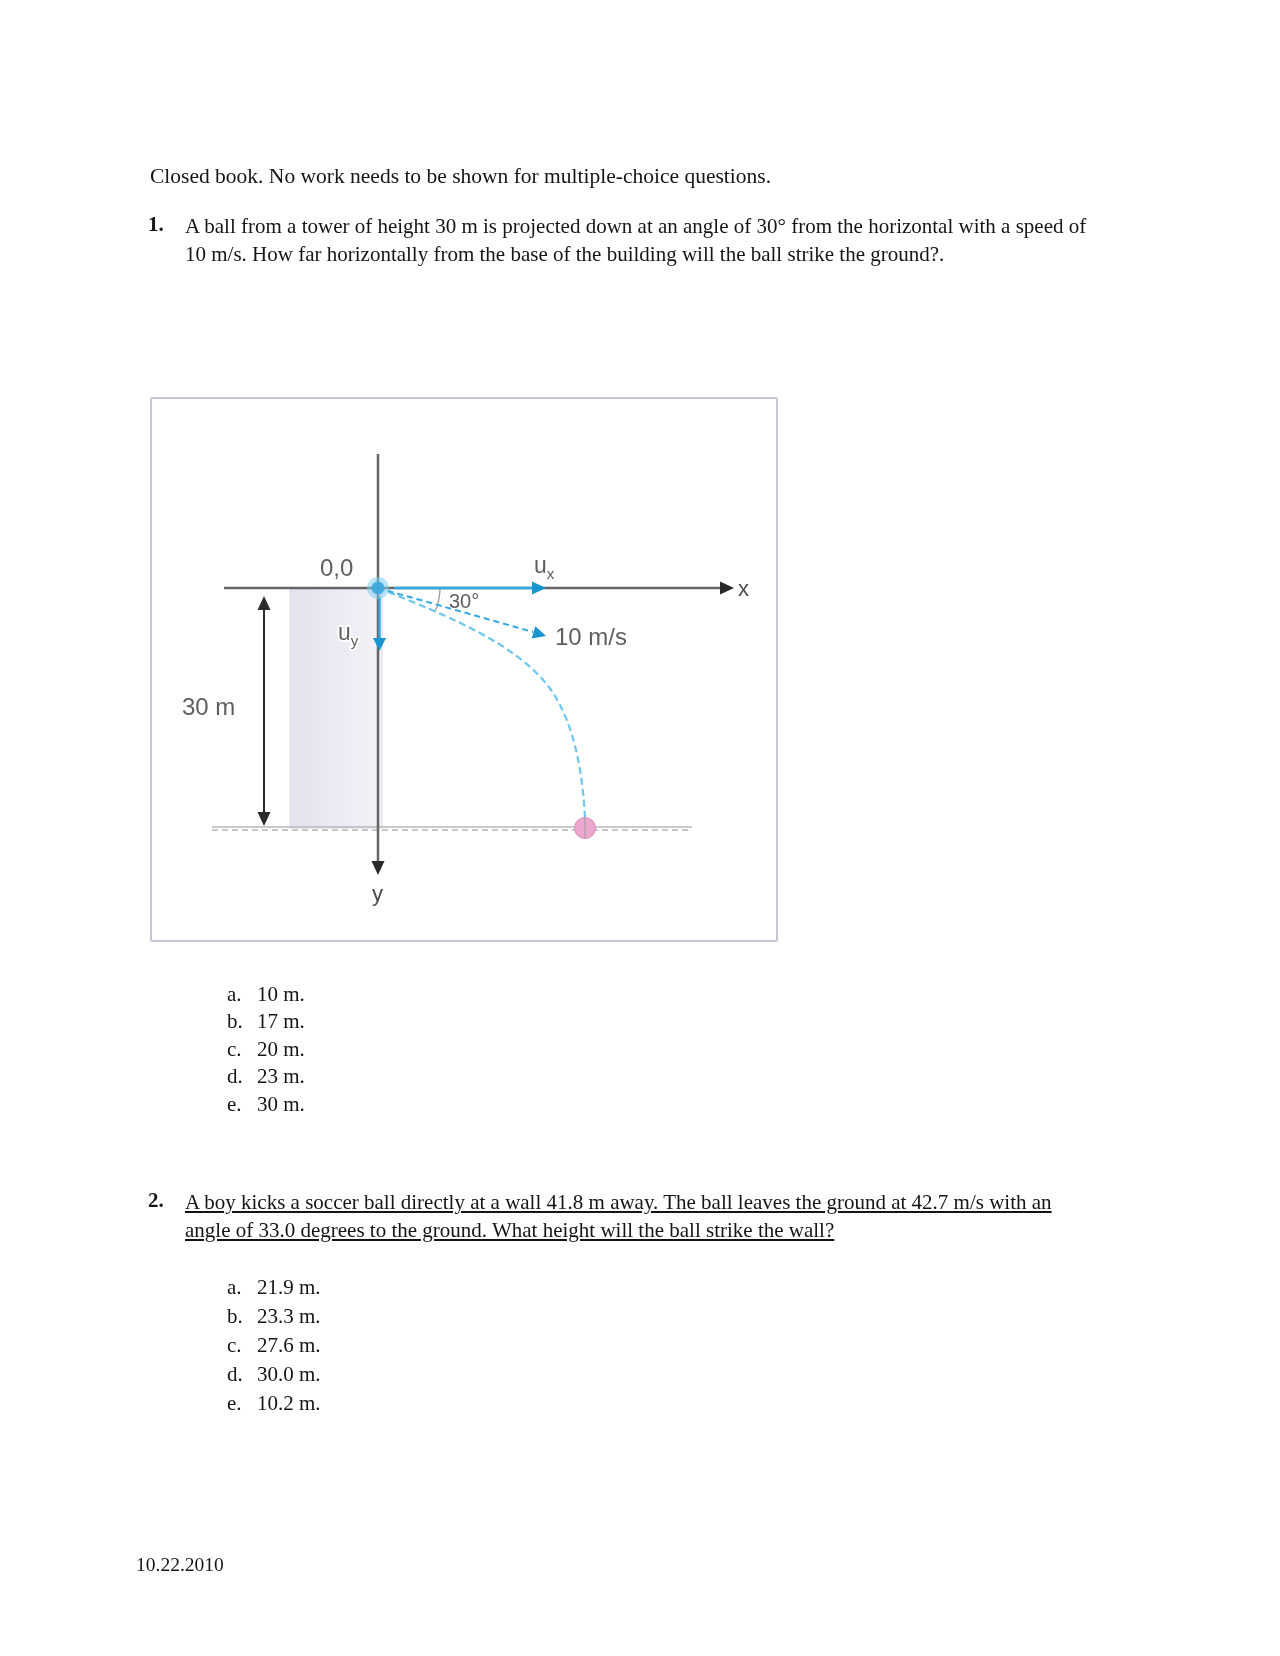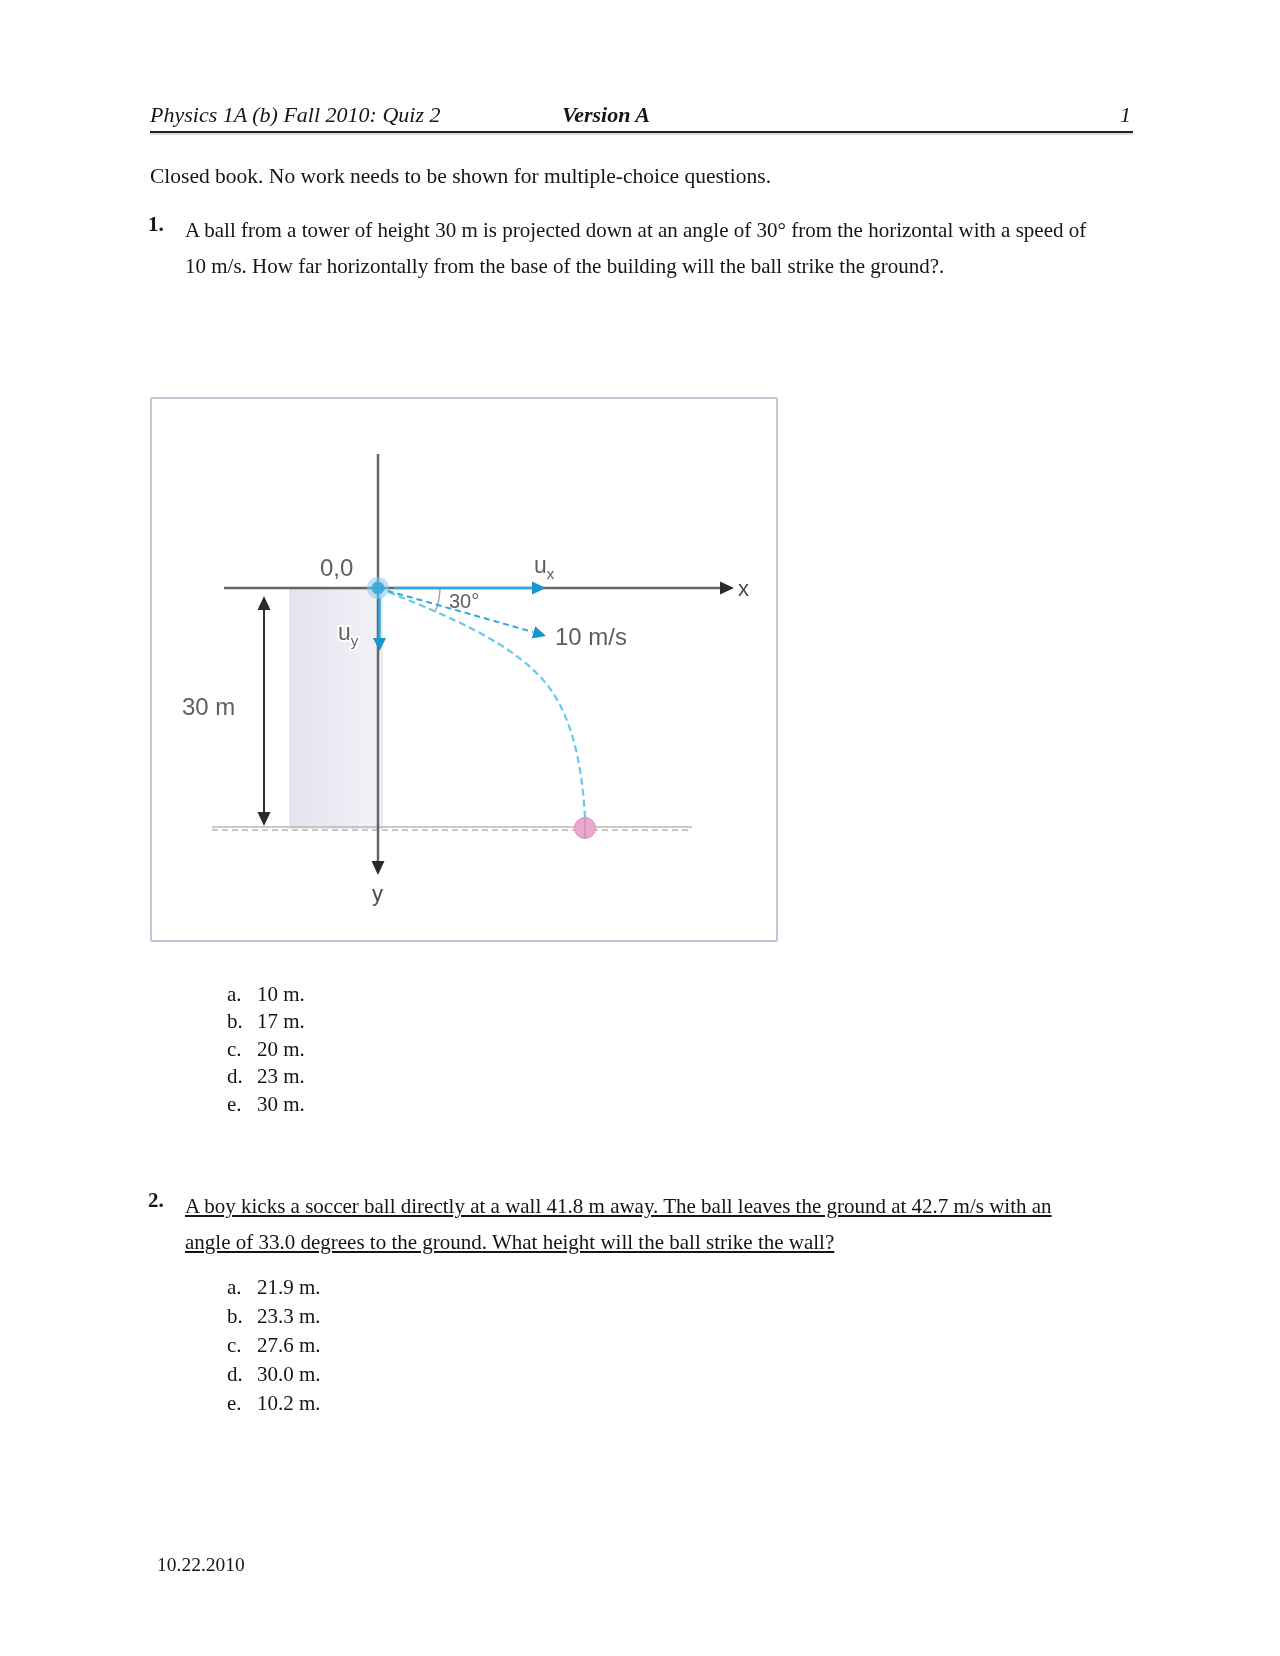--- a/index.html
+++ b/index.html
@@ -25,21 +25,21 @@
   .header .title   { position: absolute; left: 0;    bottom: 3px; font-style: italic; font-size: 22px; }
   .header .version { position: absolute; left: 412px; bottom: 3px; font-style: italic; font-weight: bold; font-size: 22px; }
   .header .pagenum { position: absolute; right: 2px; bottom: 3px; font-style: italic; font-size: 22px; }
 
   .instructions {
     position: absolute; left: 150px; top: 164px;
     font-size: 21.5px;
   }
 
   .q-number { position: absolute; font-weight: bold; font-size: 21px; }
-  .q-text   { position: absolute; font-size: 21px; line-height: 36px; }
+  .q-text   { position: absolute; font-size: 21px; line-height: 28px; }
 
   .opt-row  { position: absolute; left: 227px; font-size: 21px; display: flex; }
   .opt-letter { width: 30px; flex: 0 0 30px; }
 
   
   .figure-box {
     position: absolute; left: 150px; top: 397px;
     width: 628px; height: 545px;
     border: 2px solid #c6c6da;
     border-radius: 2px;
@@ -50,32 +50,27 @@
   .fig-label {
     font-family: "Liberation Sans", sans-serif;
     fill: #5f5f5f;
     paint-order: stroke;
     stroke: #ffffff;
     stroke-width: 4px;
     stroke-linejoin: round;
   }
   .axis-label { fill: #4a4a4a; }
 
-  .footer { position: absolute; left: 157px; top: 1554px; font-size: 19.5px; text-align: right; }
+  .footer { position: absolute; left: 136px; top: 1554px; font-size: 19.5px; text-align: right; }
 </style>
 </head>
 <body>
 
 <div class="page">
 
-  <div class="header">
-    <span class="title">Physics 1A (b)  Fall 2010:  Quiz 2</span>
-    <span class="version">Version A</span>
-    <span class="pagenum">1</span>
-  </div>
 
   <div class="instructions">Closed book.  No work needs to be shown for multiple-choice questions.</div>
 
   <div class="q-number" style="left:148px; top:212px;">1.</div>
   <div class="q-text" style="left:185px; top:212px; width:905px;">A ball from a tower of height 30 m is projected down at an angle of 30° from the horizontal with a speed of 10 m/s. How far horizontally from the base of the building will the ball strike the ground?.</div>
 
   <div class="figure-box">
     <svg width="624" height="541" viewBox="0 0 624 541">
       <defs>
         <linearGradient id="towerGrad" x1="0" y1="0" x2="1" y2="0">

